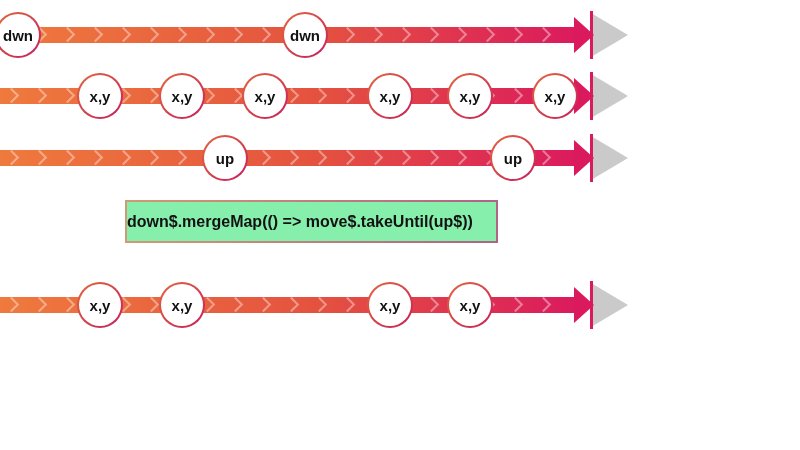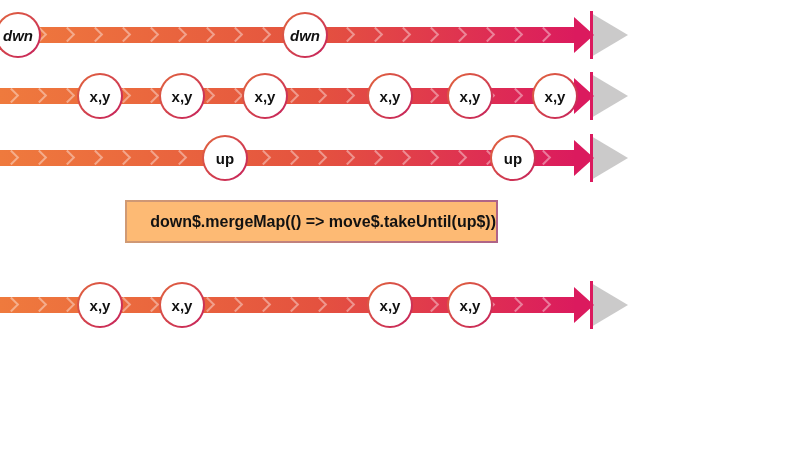--- a/index.html
+++ b/index.html
@@ -53,34 +53,34 @@
     background:linear-gradient(135deg,var(--ring-start),var(--ring-end));
     display:flex;align-items:center;justify-content:center;z-index:4;
   }
   .event-inner{
     width:42px;height:42px;border-radius:50%;background:var(--circle-fill);
     display:flex;align-items:center;justify-content:center;
     font-size:15px;font-weight:600;color:var(--label-text);letter-spacing:0;
   }
   .operator-box{
     position:absolute;left:125px;top:200px;width:369px;height:39px;
-    background:#fdba74;border:2px solid;
+    background:#86efac;border:2px solid;
     border-image:linear-gradient(to right,var(--box-border-start),var(--box-border-end)) 1;
-    display:flex;align-items:center;justify-content:flex-end;z-index:5;
+    display:flex;align-items:center;justify-content:flex-start;z-index:5;
   }
   .operator-box span{
     font-size:16px;font-weight:600;color:#121212;white-space:nowrap;
   }
 </style>
 </head>
 <body>
 
 <div class="stage">
 
-  <div class="stream-row" style="top: 12px; font-style: italic;">
+  <div class="stream-row" style="top: 12px;">
     <div class="bar"></div>
     <div class="gray-arrow"></div>
     <div class="colored-arrow"></div>
     <div class="completion-bar"></div>
   <div class="chevron" style="left: 6px;"></div>
       <div class="chevron" style="left: 34px;"></div>
       <div class="chevron" style="left: 62px;"></div>
       <div class="chevron" style="left: 90px;"></div>
       <div class="chevron" style="left: 118px;"></div>
       <div class="chevron" style="left: 146px;"></div>

